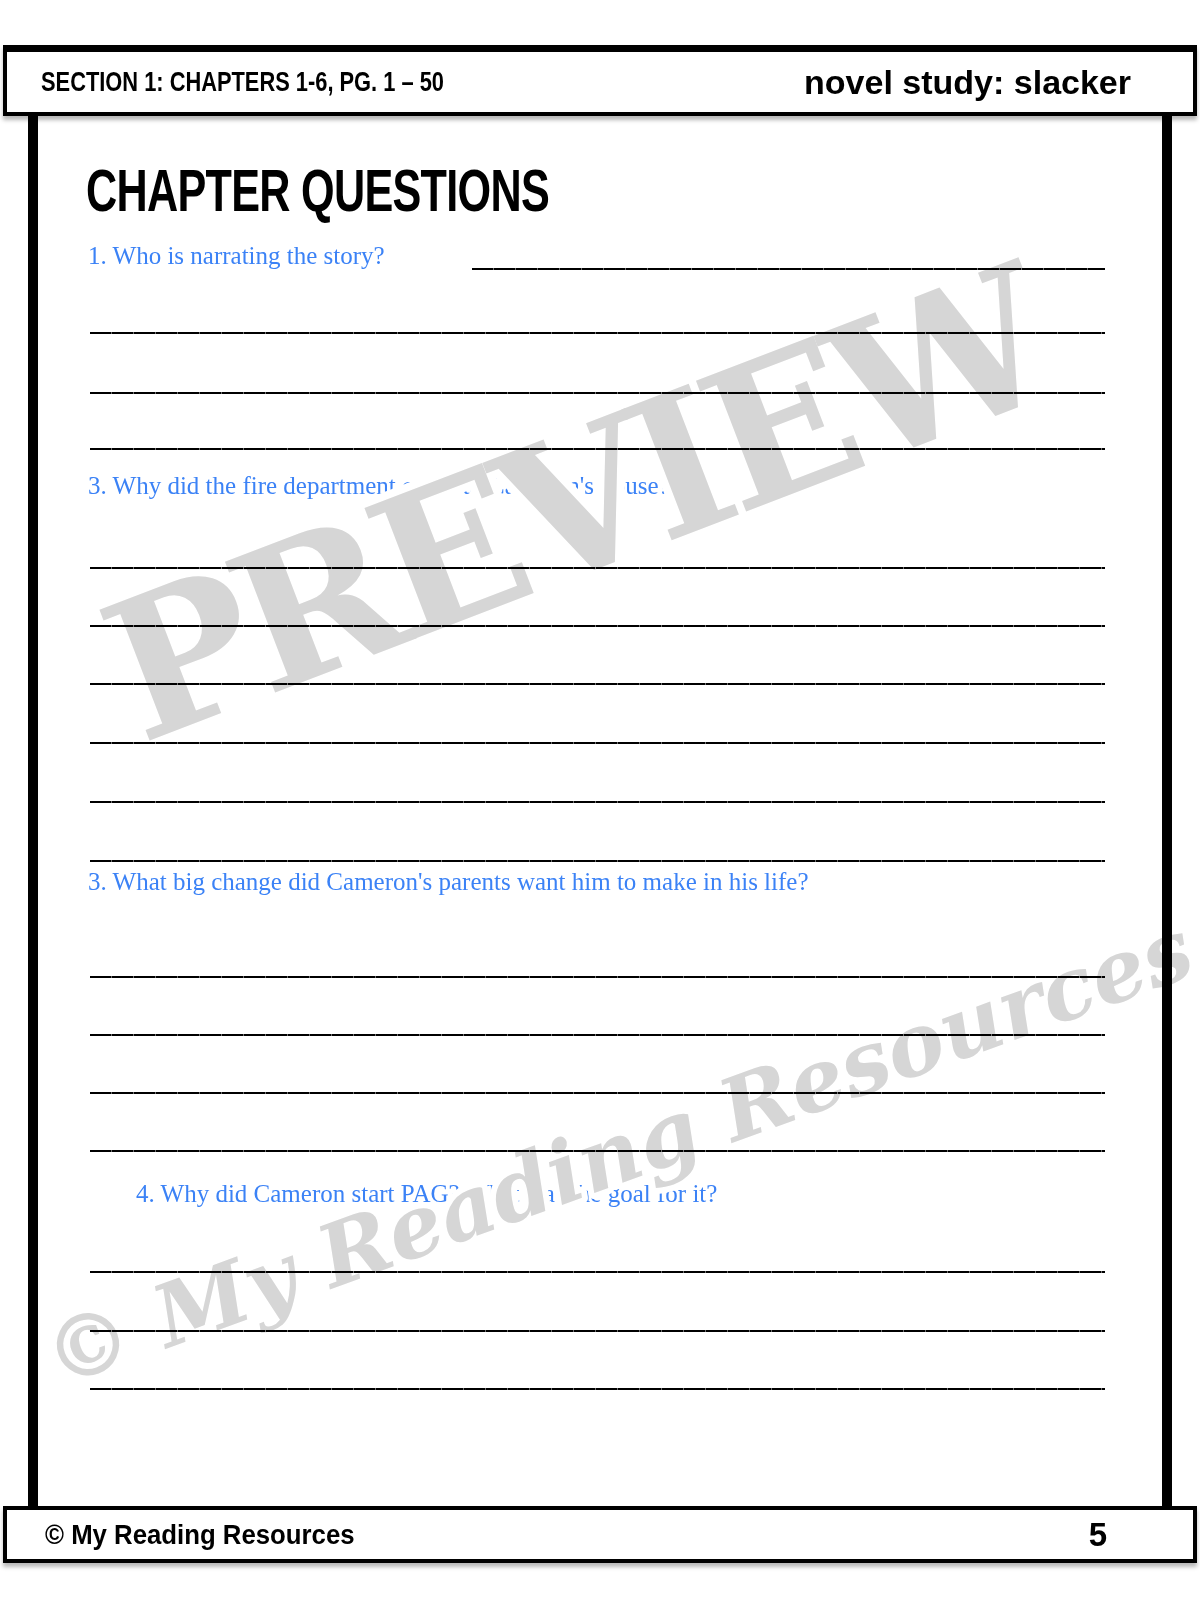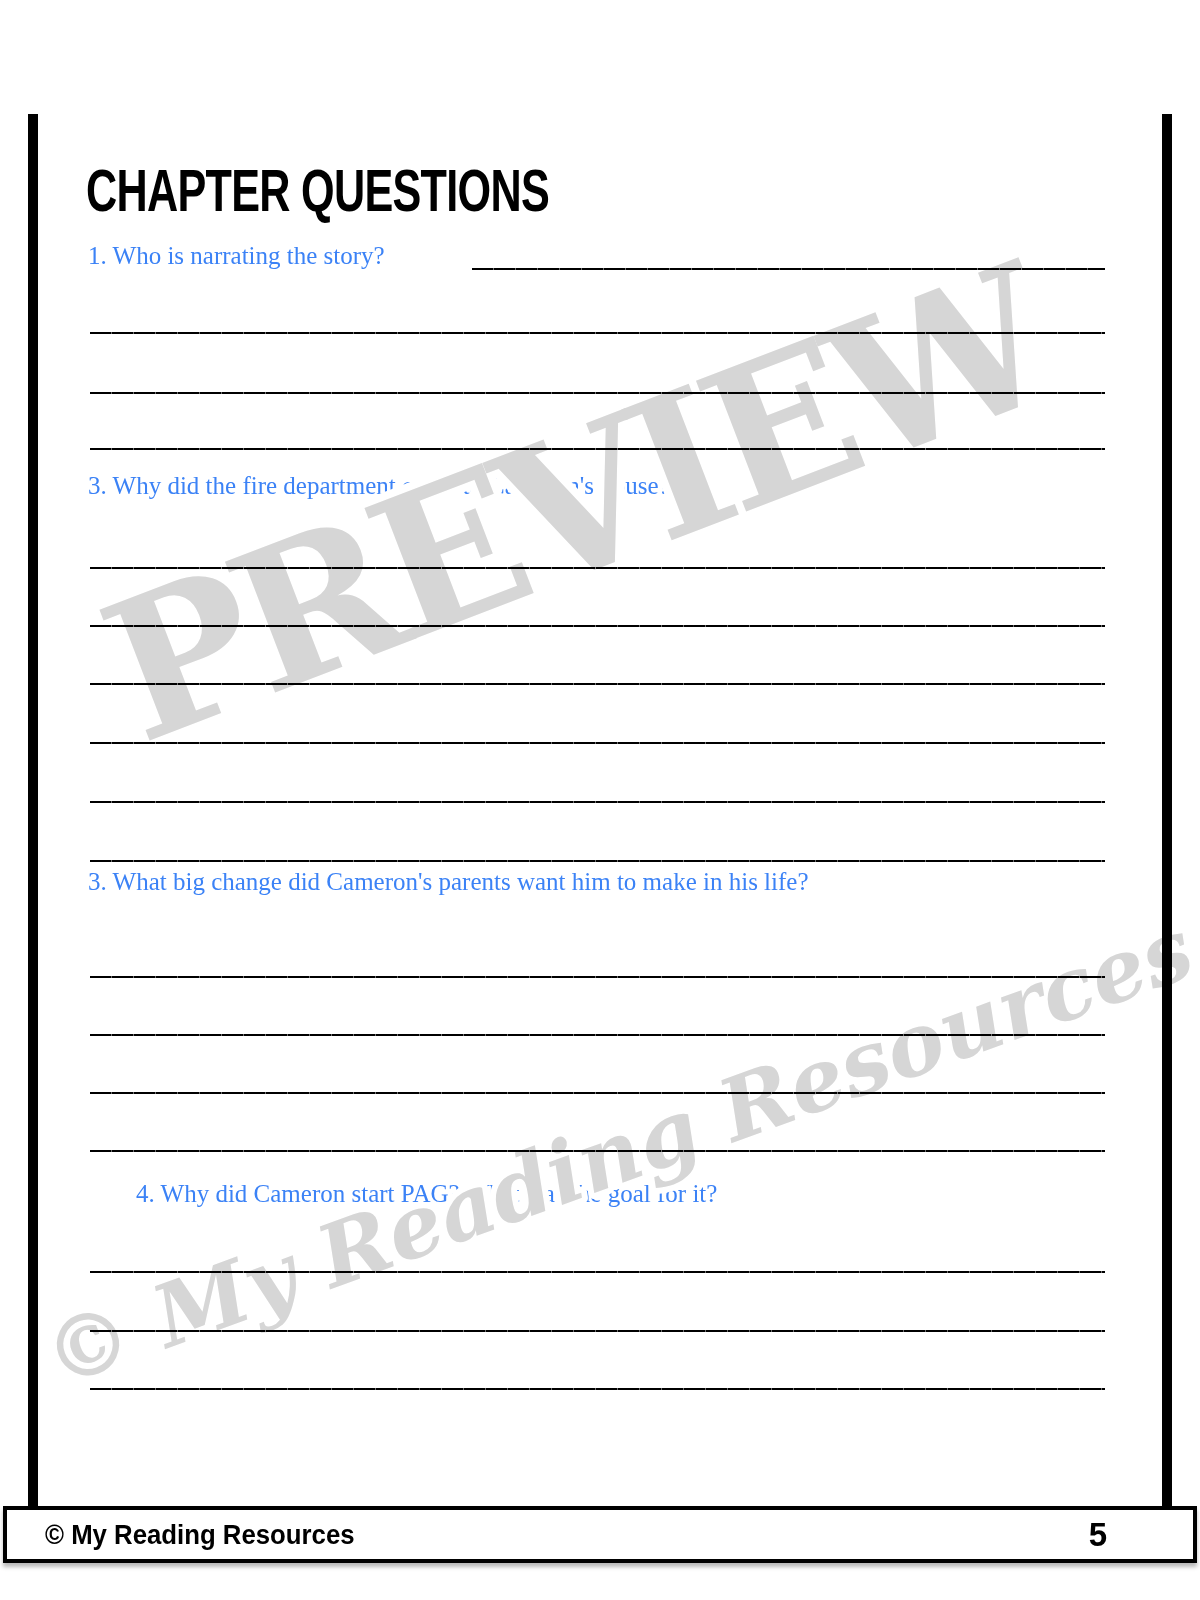--- a/index.html
+++ b/index.html
@@ -60,20 +60,24 @@
   .wm .script{
     font-family:"DejaVu Serif",serif;font-weight:bold;font-style:italic;
     font-size:86px;stroke-width:12px;
   }
 </style>
 </head>
 <body>
 
 <div class="page">
 
+  <div class="hbar header">
+    <span class="hdr-left">SECTION 1: CHAPTERS 1-6, PG. 1 – 50</span>
+    <span class="hdr-right">novel study: slacker</span>
+  </div>
 
   <div class="vbar left"></div>
   <div class="vbar right"></div>
 
   <div>
     <div class="title">CHAPTER QUESTIONS</div>
 
     <div class="question q1">1. Who is narrating the story?</div>
     <div class="line inline" style="top:268px"></div>
     <div class="line" style="top:332px"></div>

